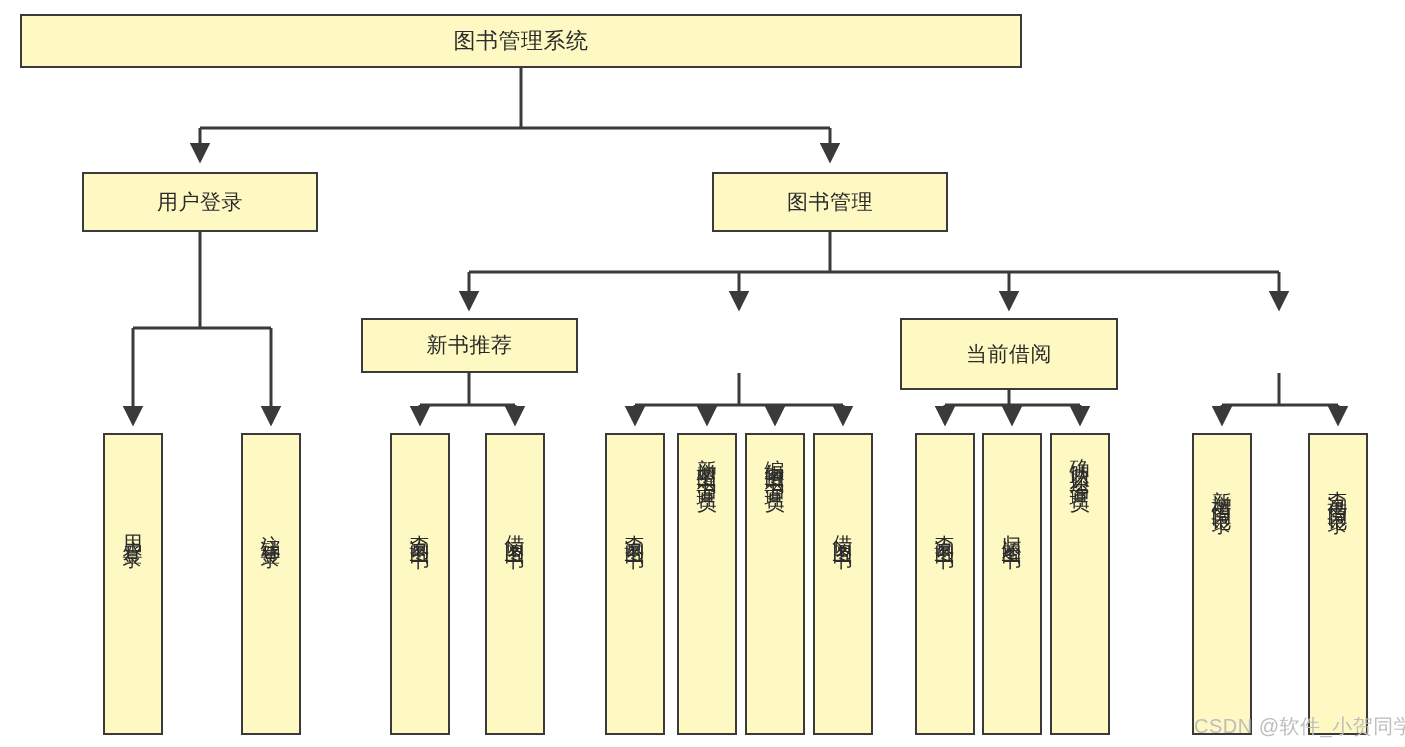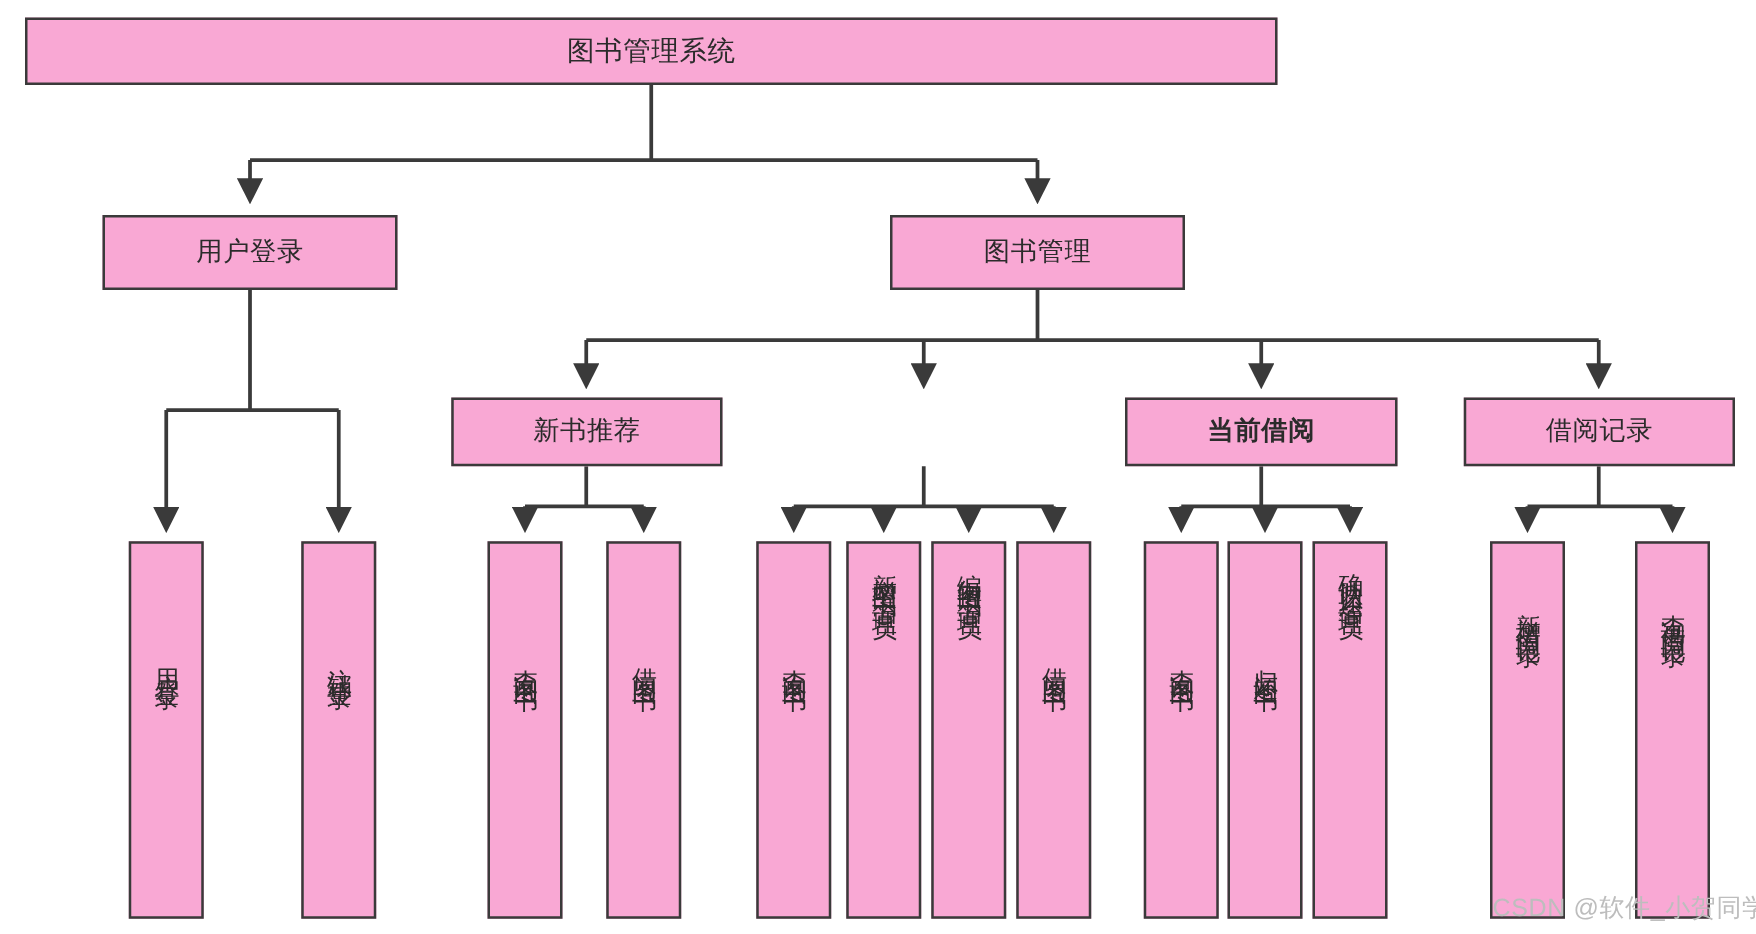--- a/index.html
+++ b/index.html
@@ -24,21 +24,21 @@
     position: absolute;
     left: 0;
     top: 0;
     width: 1405px;
     height: 747px;
   }
   .node-box {
     position: absolute;
     box-sizing: border-box;
     border: 2px solid #3a3a3a;
-    background: #f9a8d4;
+    background: #fef9c3;
     display: flex;
     align-items: center;
     justify-content: center;
     overflow: hidden;
   }
   .node-label {
     color: #2b2b2b;
     line-height: 1.06;
     text-align: center;
     white-space: pre-line;
@@ -152,27 +152,24 @@
 
   <div class="node-box node-h" style="left:361px; top:318px; width:217px; height:55px;">
     <span class="node-label">新书推荐</span>
   </div>
 
   <div class="node-box node-h" style="left:712px; top:172px; width:236px; height:60px;">
     <span class="node-label">图书管理</span>
   </div>
 
 
-  <div class="node-box node-h" style="left:900px; top:318px; width:218px; height:55px;font-weight:bold;">
+  <div class="node-box node-h" style="left:900px; top:318px; width:218px; height:72px;">
     <span class="node-label">当前借阅</span>
   </div>
 
-  <div class="node-box node-h" style="left:1171px; top:318px; width:217px; height:55px;">
-    <span class="node-label">借阅记录</span>
-  </div>
 
   <div class="node-box node-v" style="left:103px; top:433px; width:60px; height:302px; padding-top:84px;">
     <span class="node-label">用户登录</span>
   </div>
 
   <div class="node-box node-v" style="left:241px; top:433px; width:60px; height:302px; padding-top:84px;">
     <span class="node-label">注销登录</span>
   </div>
 
   <div class="node-box node-v" style="left:390px; top:433px; width:60px; height:302px; padding-top:84px;">

